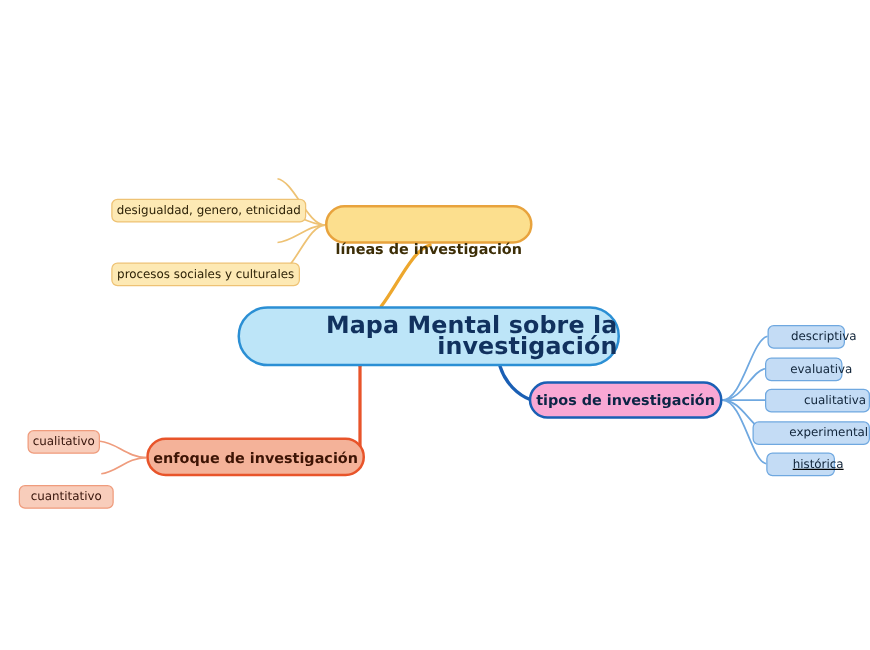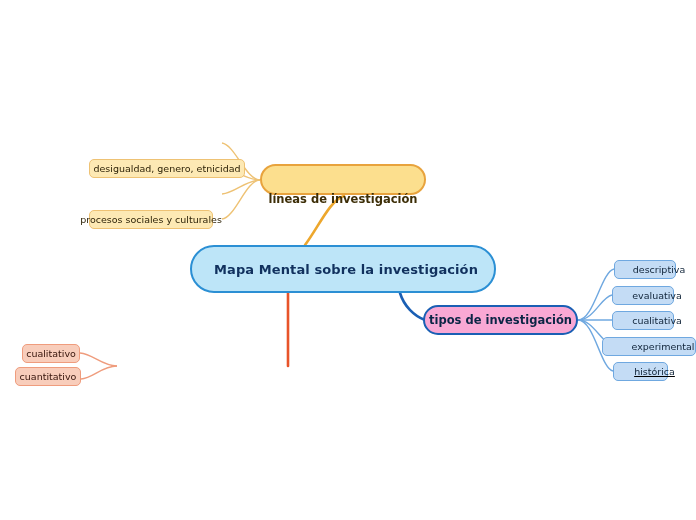--- a/index.html
+++ b/index.html
@@ -47,21 +47,21 @@
     top: 245px;
     width: 306px;
     height: 48px;
     border: 2px solid #2b8fd4;
     background: #bde5f8;
     border-radius: 24px;
     justify-content: flex-start;
     padding: 0 0 0 22px;
   }
   .node-root .label {
-    font-size: 13px;
+    font-size: 19px;
     font-weight: bold;
     color: #11315e;
     line-height: 17px;
     white-space: normal;
     text-align: right;
     letter-spacing: 0.1px;
   }
 
   
   .node-branch-yellow {
@@ -121,57 +121,57 @@
     padding: 0 7px;
   }
   .leaf-yellow .label {
     font-size: 9.5px;
     color: #2e2308;
   }
 
   .leaf-y0 { left: 15px;  top: 134px; width: 207px; }
   .leaf-y1 { left: 89px;  top: 159px; width: 156px; }
   .leaf-y2 { left: 89px;  top: 185px; width: 133px; }
-  .leaf-y3 { left: 89px;  top: 210px; width: 124px; }
+  .leaf-y3 { left: 89px;  top: 210px; width: 151px; }
 
   
   .leaf-blue {
     height: 19px;
     border: 1.4px solid #6fa8e0;
     background: #c4dcf5;
     border-radius: 5px;
     padding: 0 7px;
   }
   .leaf-blue .label {
     font-size: 9.5px;
     color: #0f2338;
     margin-left: 28px;
   }
 
   .leaf-b0 { left: 614px; top: 260px; width: 62px; }
   .leaf-b1 { left: 612px; top: 286px; width: 62px; justify-content: center; }
-  .leaf-b2 { left: 612px; top: 311px; width: 62px; }
+  .leaf-b2 { left: 612px; top: 311px; width: 84px; }
   .leaf-b3 { left: 602px; top: 337px; width: 94px; }
   .leaf-b4 { left: 613px; top: 362px; width: 55px; text-decoration: underline; }
 
   
   .leaf-red {
     height: 19px;
     border: 1.4px solid #ef9c7d;
     background: #f8cdbb;
     border-radius: 5px;
     padding: 0 7px;
   }
   .leaf-red .label {
     font-size: 9.5px;
     color: #35130a;
   }
 
   .leaf-r0 { left: 22px; top: 344px; width: 58px; }
-  .leaf-r1 { left: 15px; top: 367px; width: 66px; text-align: center; }
+  .leaf-r1 { left: 15px; top: 388px; width: 76px; text-align: center; }
 </style>
 </head>
 <body>
 
 <div id="canvas">
 
   <svg id="edges" viewBox="0 0 696 520" xmlns="http://www.w3.org/2000/svg">
 
     <path d="M 305 245 C 318 228 330 200 344 196" fill="none" stroke="#eda72d" stroke-width="2.6" stroke-linecap="round"></path>
 
@@ -222,20 +222,23 @@
   <div class="node leaf-blue leaf-b2">
     <span class="label">cualitativa</span>
   </div>
   <div class="node leaf-blue leaf-b3">
     <span class="label">experimental</span>
   </div>
   <div class="node leaf-blue leaf-b4">
     <span class="label">histórica</span>
   </div>
 
+  <div class="node node-branch-red">
+    <span class="label">enfoque de investigación</span>
+  </div>
 
   <div class="node leaf-red leaf-r0">
     <span class="label">cualitativo</span>
   </div>
   <div class="node leaf-red leaf-r1">
     <span class="label">cuantitativo</span>
   </div>
 
 </div>
 

